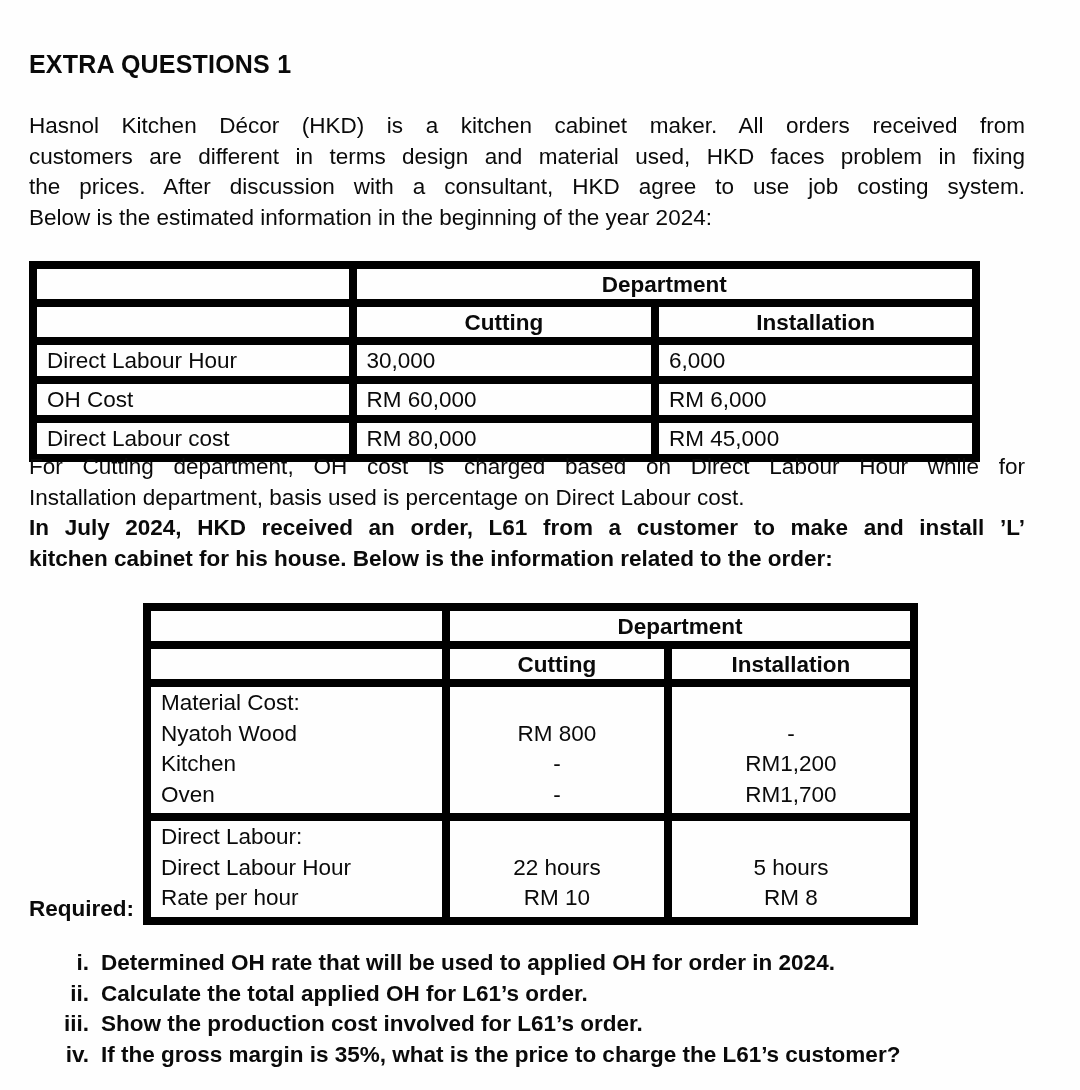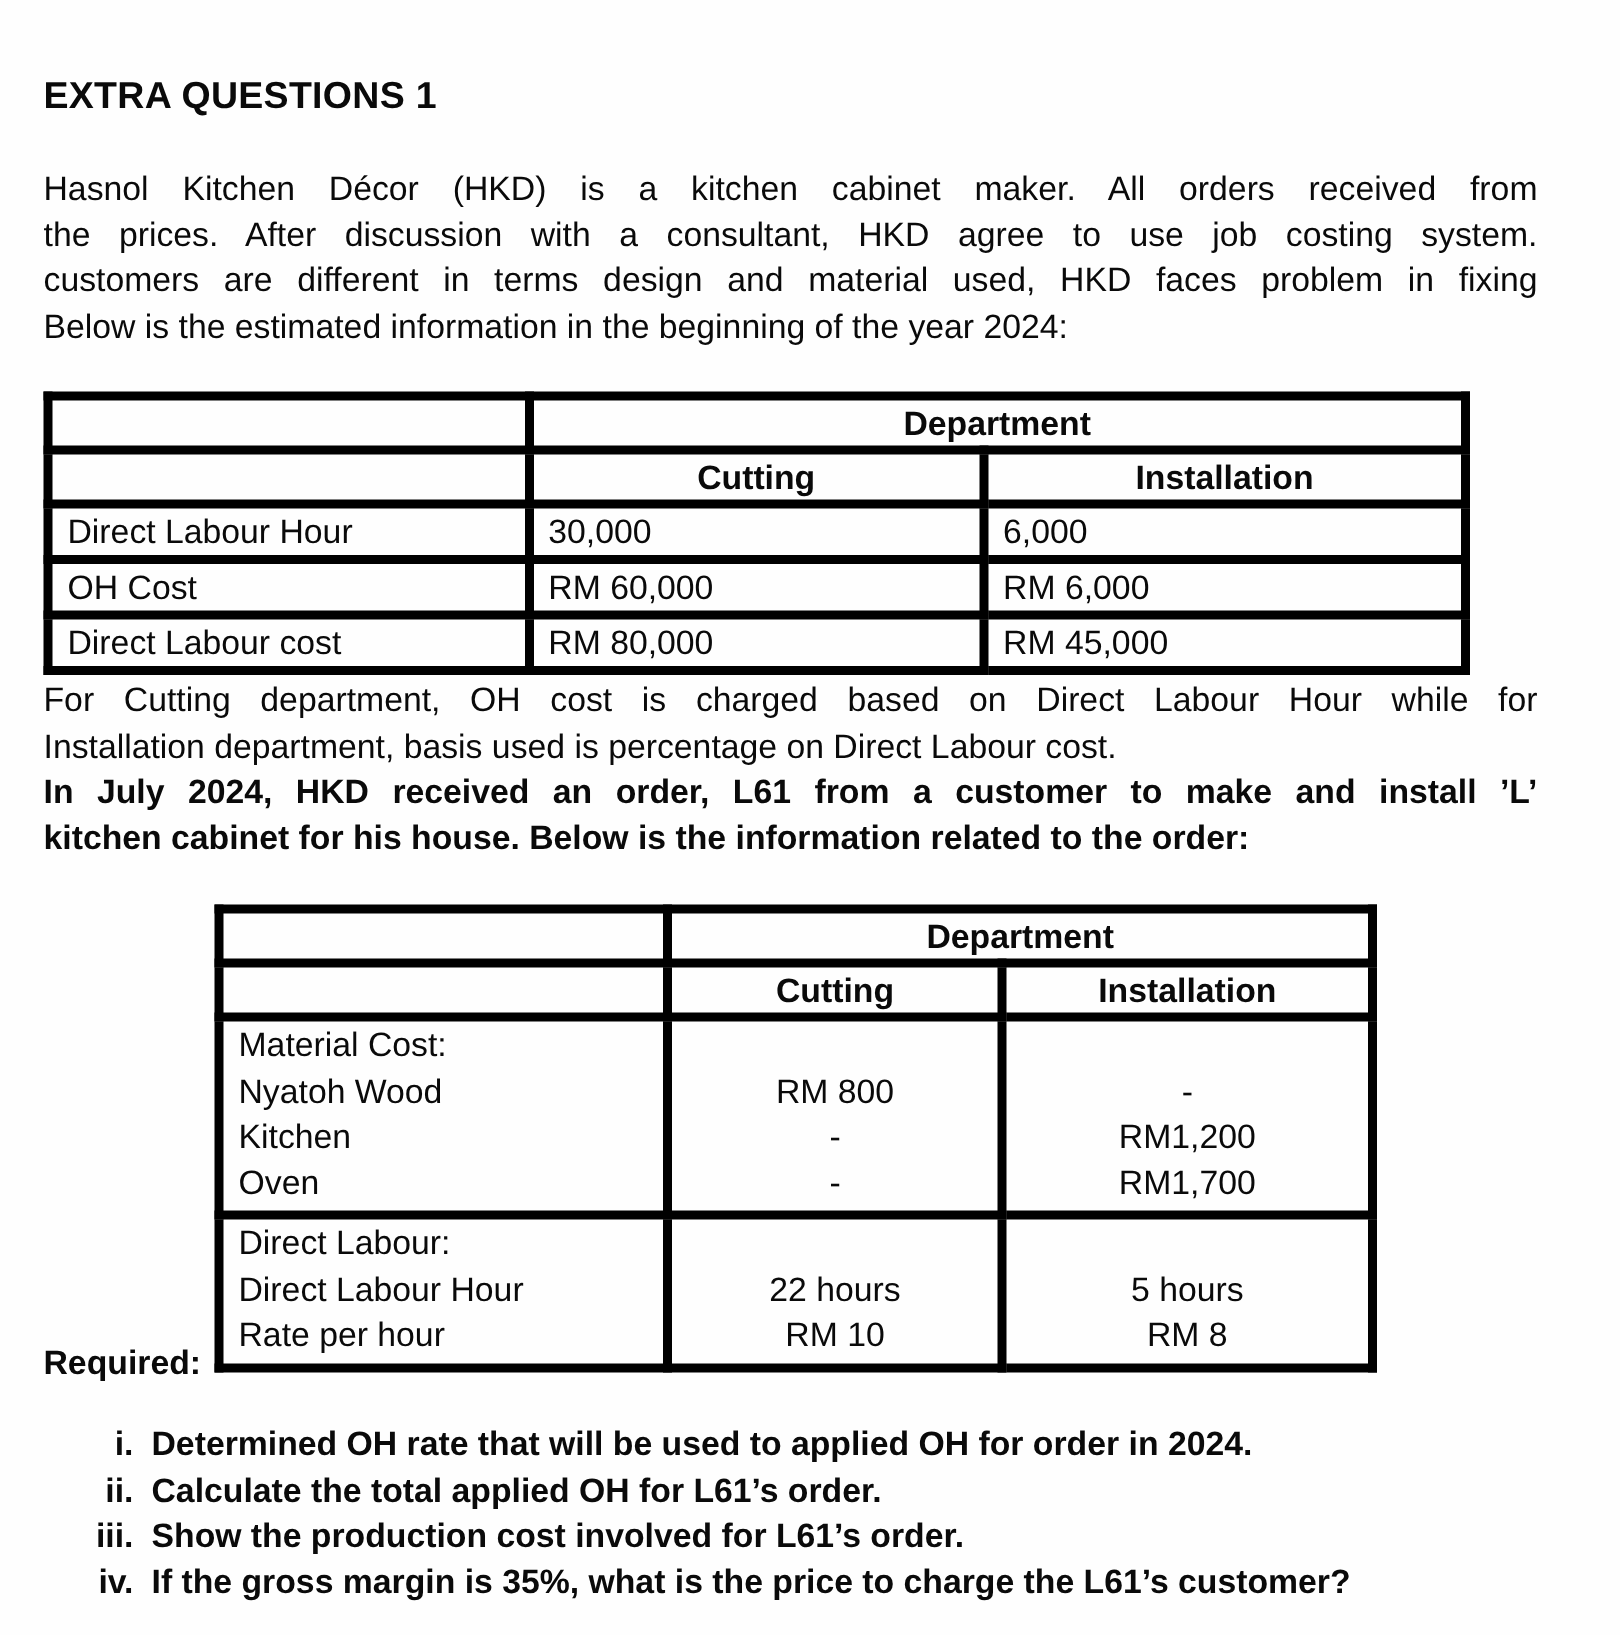--- a/index.html
+++ b/index.html
@@ -59,21 +59,21 @@
   }
 
   
   table.grid {
     position: absolute;
     border-collapse: collapse;
     font-size: 22.5px;
     background: #fefefe;
   }
   table.grid td, table.grid th {
-    border: 6px solid #000000;
+    border: 8px solid #000000;
     padding: 0 10px;
     font-weight: normal;
     vertical-align: middle;
     line-height: 29px;
   }
   table.grid th {
     font-weight: bold;
     text-align: center;
   }
   .t-blank { border-bottom-color: #000; }
@@ -144,22 +144,22 @@
 </style>
 </head>
 <body>
 
 <div class="page">
 
   <div class="doc-title">EXTRA QUESTIONS 1</div>
 
   <div class="para p-intro">
     <span class="jline">Hasnol Kitchen Décor (HKD) is a kitchen cabinet maker. All orders received from</span>
+    <span class="jline">customers are different in terms design and material used, HKD faces problem in fixing</span>
     <span class="jline">the prices. After discussion with a consultant, HKD agree to use job costing system.</span>
-    <span class="jline">customers are different in terms design and material used, HKD faces problem in fixing</span>
     <span class="jline last">Below is the estimated information in the beginning of the year 2024:</span>
   </div>
 
   <table class="grid" id="table-estimates">
     <tbody>
         <tr class="hdr">
       <td class="c-label t-blank"></td>
       <th class="c-cut" colspan="2">Department</th>
     </tr>
     <tr class="hdr">

